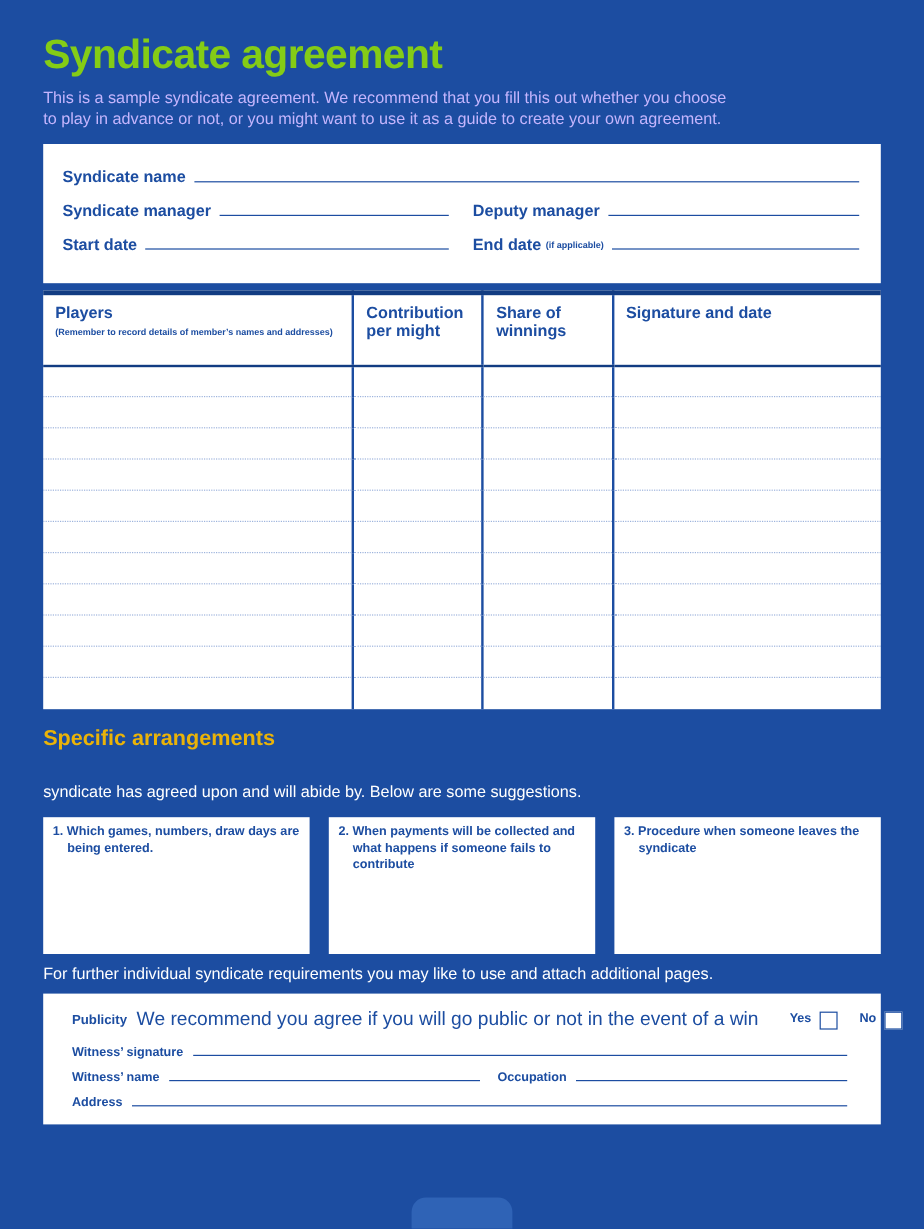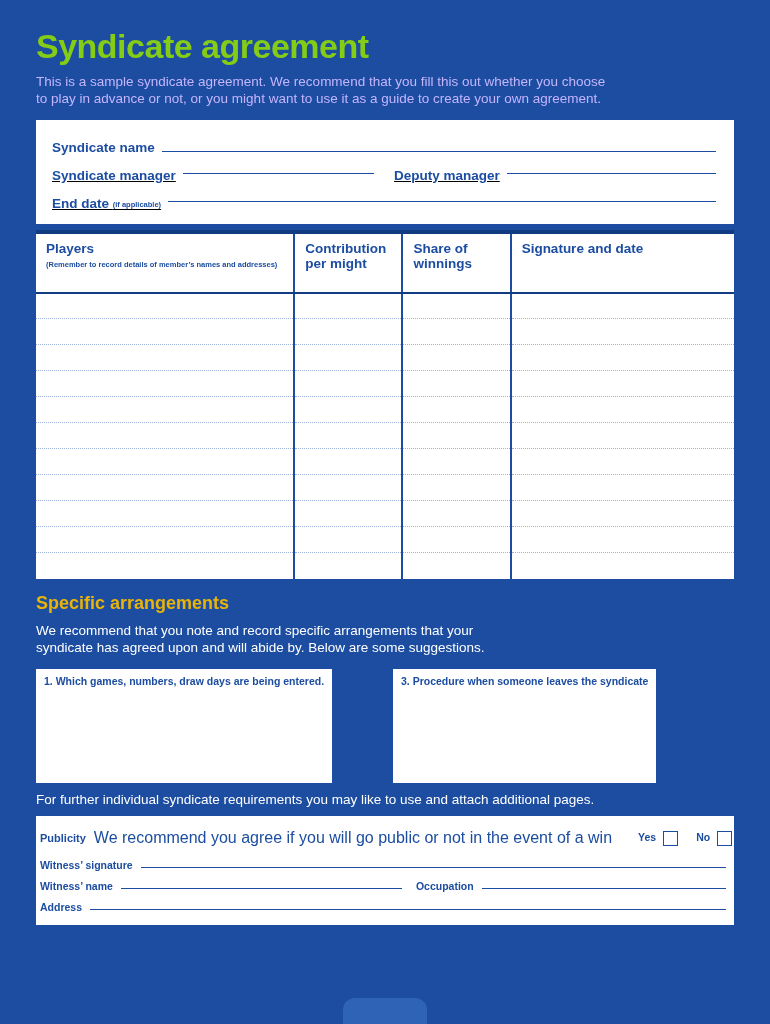--- a/index.html
+++ b/index.html
@@ -13,24 +13,24 @@
   body{margin:0;background:var(--blue);font-family:"Liberation Sans","DejaVu Sans",sans-serif;}
   .page{
     width:770px;height:1024px;position:relative;overflow:hidden;
     background:var(--blue);padding:24px 36px 0;
   }
   
   .title{color:#84cc16;font-size:34px;line-height:1.08;font-weight:bold;margin:4px 0 8px;letter-spacing:-0.5px;}
   .intro{color:#c4b5fd;font-size:13.5px;line-height:1.3;margin:0 0 12px;}
   
   .box{background:var(--white);}
-  .details-box{padding:9px 16px 11px;}
+  .details-box{padding:9px 16px 23px;}
   .frow{display:flex;align-items:flex-end;height:28px;}
   .frow.two{gap:18px;}
-  .fgroup{display:flex;flex:1;align-items:center;min-width:0;text-decoration:underline;}
+  .fgroup{display:flex;flex:1;align-items:flex-end;min-width:0;}
   .flabel{color:var(--blue);font-size:13.5px;font-weight:600;white-space:nowrap;padding-bottom:2px;}
   .tiny{font-size:7.5px;font-weight:600;vertical-align:1px;}
   .fline{flex:1;border-bottom:1.5px solid var(--blue);margin:0 2px 5px 7px;min-width:20px;}
   
   table.players{width:100%;border-collapse:collapse;table-layout:fixed;background:var(--white);
     margin-top:6px;border-top:4px solid var(--blue-dark);}
   table.players th{vertical-align:top;text-align:left;padding:7px 10px 20px;
     border-bottom:2px solid var(--blue-dark);border-left:2px solid var(--blue);}
   table.players th:first-child{border-left:none;}
   .th-label{color:var(--blue);font-size:13.5px;font-weight:600;line-height:1.15;}
@@ -43,21 +43,21 @@
   .body-text{color:#fff;font-size:13.5px;line-height:1.3;margin:0 0 12px;}
   .suggestions{display:flex;gap:16px;}
   .sg{flex:1;display:flex;flex-direction:row;min-width:0;}
   .sg-head{background:var(--white);color:var(--blue);font-size:10.5px;font-weight:600;line-height:1.3;
     min-height:34px;padding:6px 8px 6px 20px;text-indent:-12px;}
   .sg-body{background:var(--white);margin-top:4px;}
   .sg-line{height:22px;border-bottom:1.5px solid var(--blue);}
   .sg-line:last-child{border-bottom:none;}
   .note{margin:8px 0;}
   
-  .publicity-box{padding:10px 4px 12px;}
+  .publicity-box{padding:10px 24px 12px;}
   .prow{display:flex;align-items:flex-end;height:21px;}
   .prow.first{align-items:center;height:24px;}
   .plabel{color:var(--blue);font-size:10.5px;font-weight:600;white-space:nowrap;}
   .plabel.bold{font-weight:bold;font-size:11px;}
   .ptext{color:var(--blue);font-size:16px;margin-left:8px;white-space:nowrap;}
   .yn{display:flex;margin-left:26px;}
   .yn .ynlabel{margin-right:7px;}
   .yn .gap{width:18px;}
   .checkbox{width:15px;height:15px;border:1.5px solid var(--blue);background:var(--white);display:inline-block;}
   .fline.thin{border-bottom:1px solid var(--blue);margin:0 4px 3px 8px;}
@@ -88,20 +88,24 @@
         <span class="flabel">Syndicate manager</span>
         <span class="fline"></span>
       </div>
       <div class="fgroup">
         <span class="flabel">Deputy manager</span>
         <span class="fline"></span>
       </div>
     </div>
     <div class="frow two">
       <div class="fgroup">
+        <span class="flabel">Start date</span>
+        <span class="fline"></span>
+      </div>
+      <div class="fgroup">
         <span class="flabel"><span>End date</span> <span class="tiny">(if applicable)</span></span>
         <span class="fline"></span>
       </div>
     </div>
   </div>
 
   <table class="players">
     <colgroup>
       <col style="width:37%">
         <col style="width:15.5%">
@@ -190,27 +194,37 @@
           <td></td>
           <td></td>
           <td></td>
           <td></td>
         </tr>
       </tbody>
   </table>
 
   <h2 class="sec-heading">Specific arrangements</h2>
   <p class="body-text">
-    <span>We recommend that you note and record specific arrangements that your</span><br>
+    <br>
     <span>syndicate has agreed upon and will abide by. Below are some suggestions.</span>
   </p>
 
   <div class="suggestions">
     <div class="sg">
       <div class="sg-head">1. Which games, numbers, draw days are being entered.</div>
+      <div class="sg-body">
+          <div class="sg-line"></div>
+          <div class="sg-line"></div>
+          <div class="sg-line"></div>
+          <div class="sg-line"></div>
+          <div class="sg-line"></div>
+        </div>
+    </div>
+    <div class="sg">
+      <div class="sg-head">2. When payments will be collected and what happens if someone fails to contribute</div>
       <div class="sg-body">
           <div class="sg-line"></div>
           <div class="sg-line"></div>
           <div class="sg-line"></div>
           <div class="sg-line"></div>
           <div class="sg-line"></div>
         </div>
     </div>
     <div class="sg">
       <div class="sg-head">3. Procedure when someone leaves the syndicate</div>

